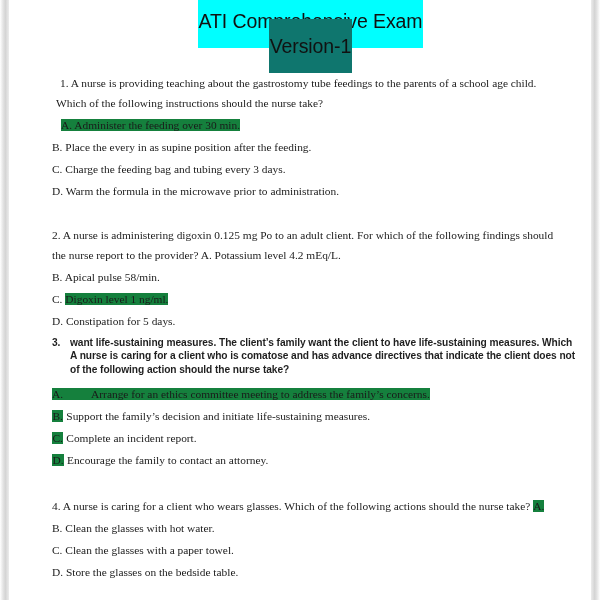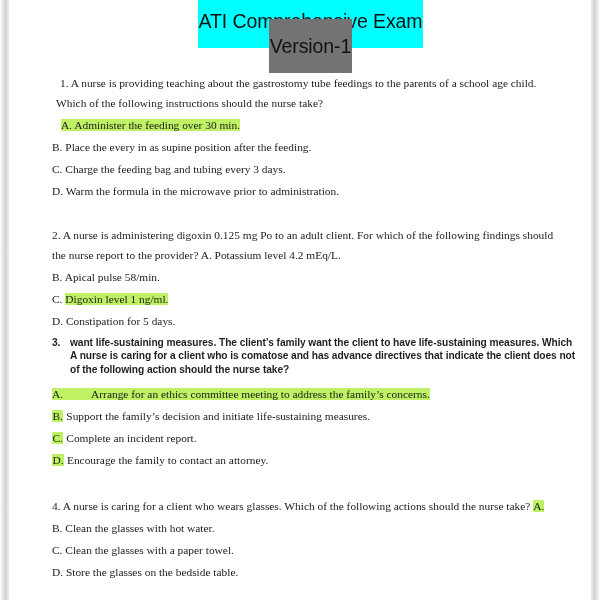--- a/index.html
+++ b/index.html
@@ -67,21 +67,21 @@
     font-size: 19.5px;
     letter-spacing: -0.1px;
     color: #111111;
     margin: 0;
   }
   .title-line .hl-cyan,
   .title-line .hl-yellow {
     padding: 16px 1px;
   }
   .hl-cyan   { background-color: #00ffff; }
-  .hl-yellow { background-color: #737373; }
+  .hl-yellow { background-color: #0f766e; }
 
   
   .qblock {
     font-size: 11.4px;
     line-height: 1.0;
     color: #1a1a1a;
   }
 
   
   .sp-2  { height: 2px; }
@@ -120,21 +120,21 @@
     line-height: 13.5px;
   }
   .q3-text {
     flex: 1 1 auto;
     line-height: 13.5px;
   }
   .q3-text .l { display: block; white-space: nowrap; }
 
   
   mark {
-    background-color: #bef264;
+    background-color: #15803d;
     color: inherit;
     padding: 0;
     font-family: Liberation Serif, serif;
   }
   mark.letteronly { padding: 0 0.5px; }
 
   .tabgap { display: inline-block; width: 28px; }
 </style>
 </head>
 <body>

